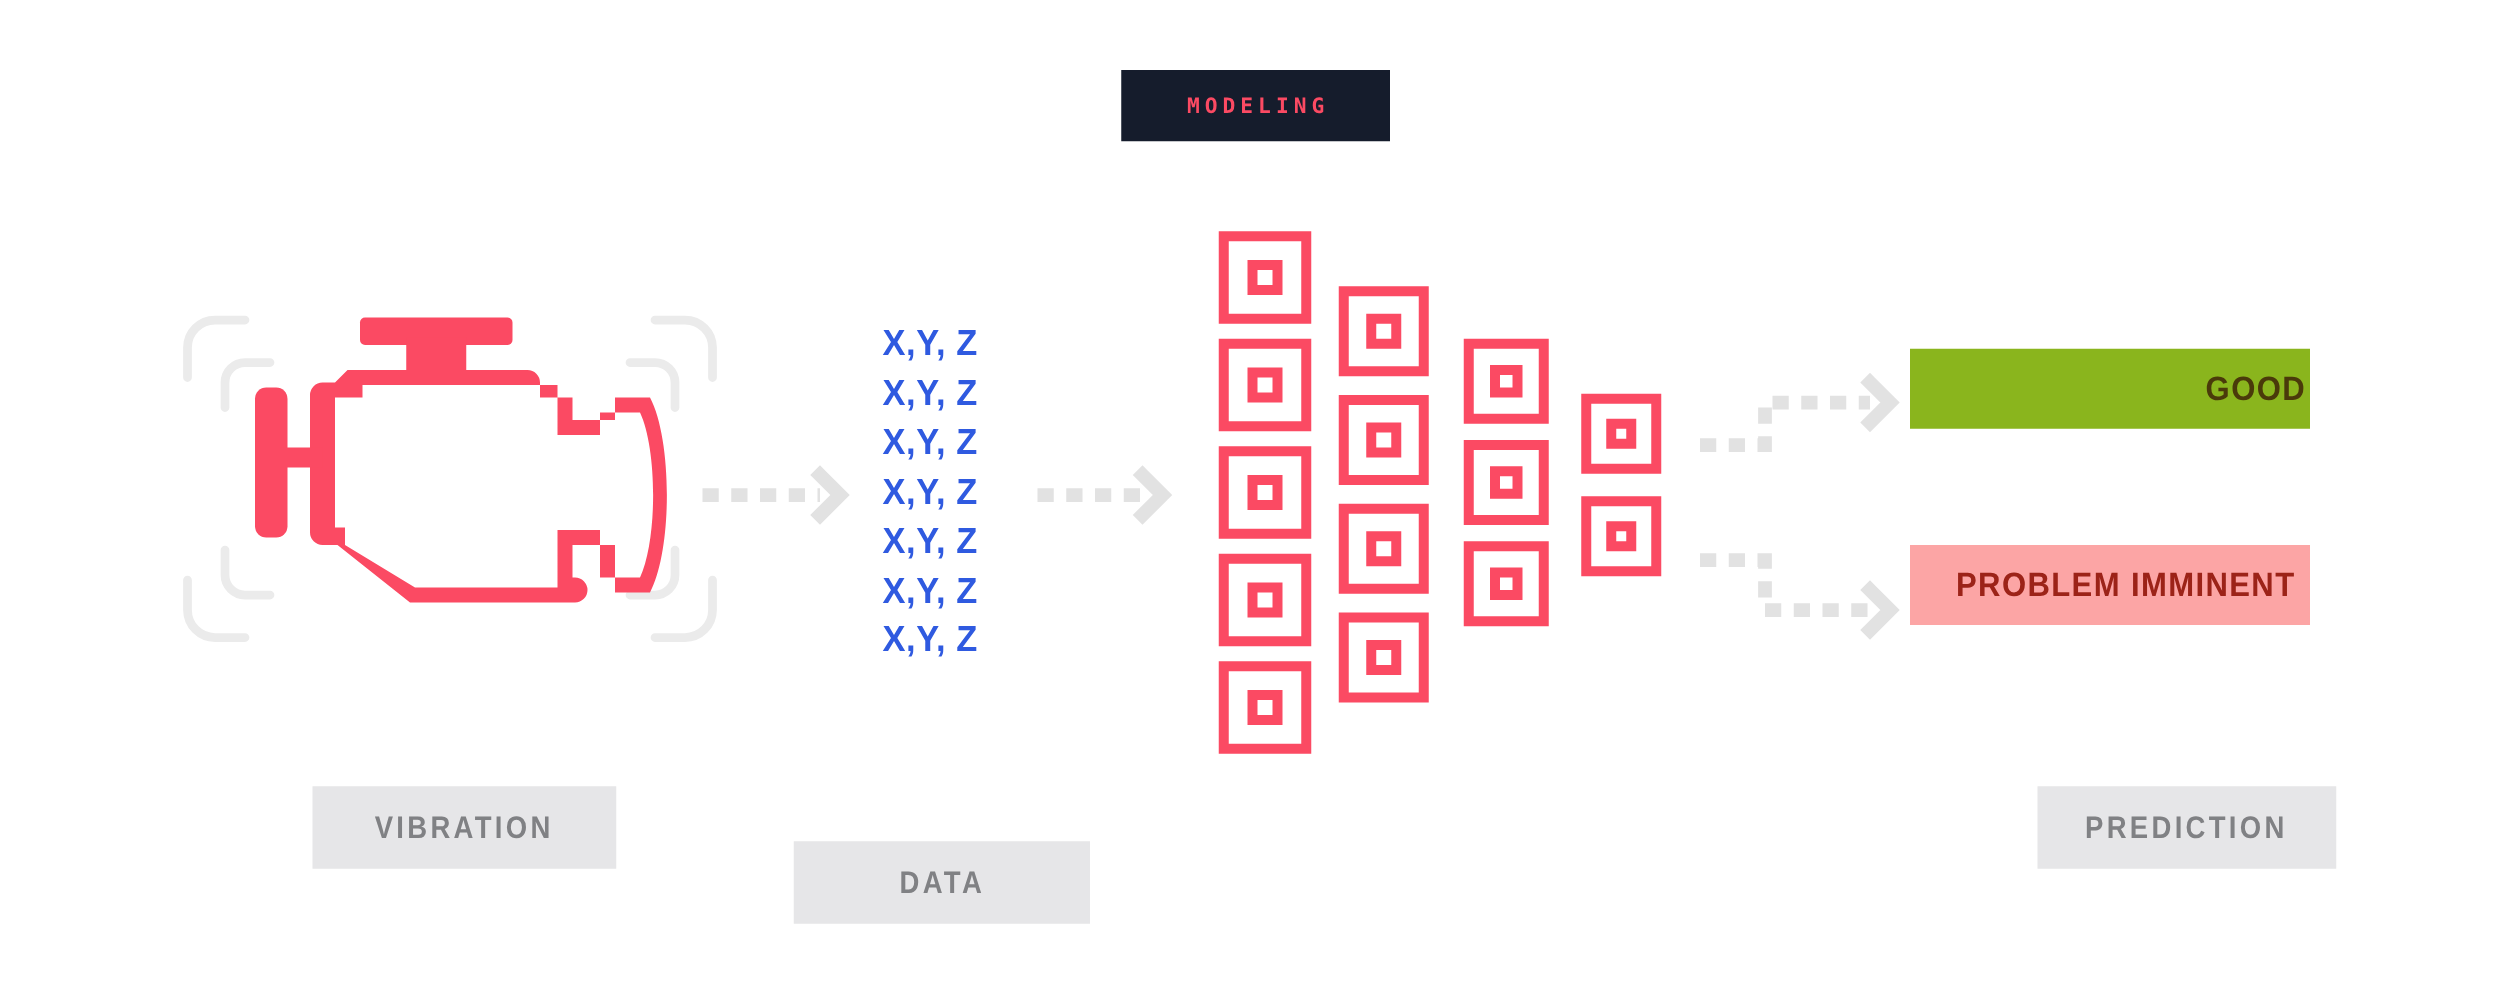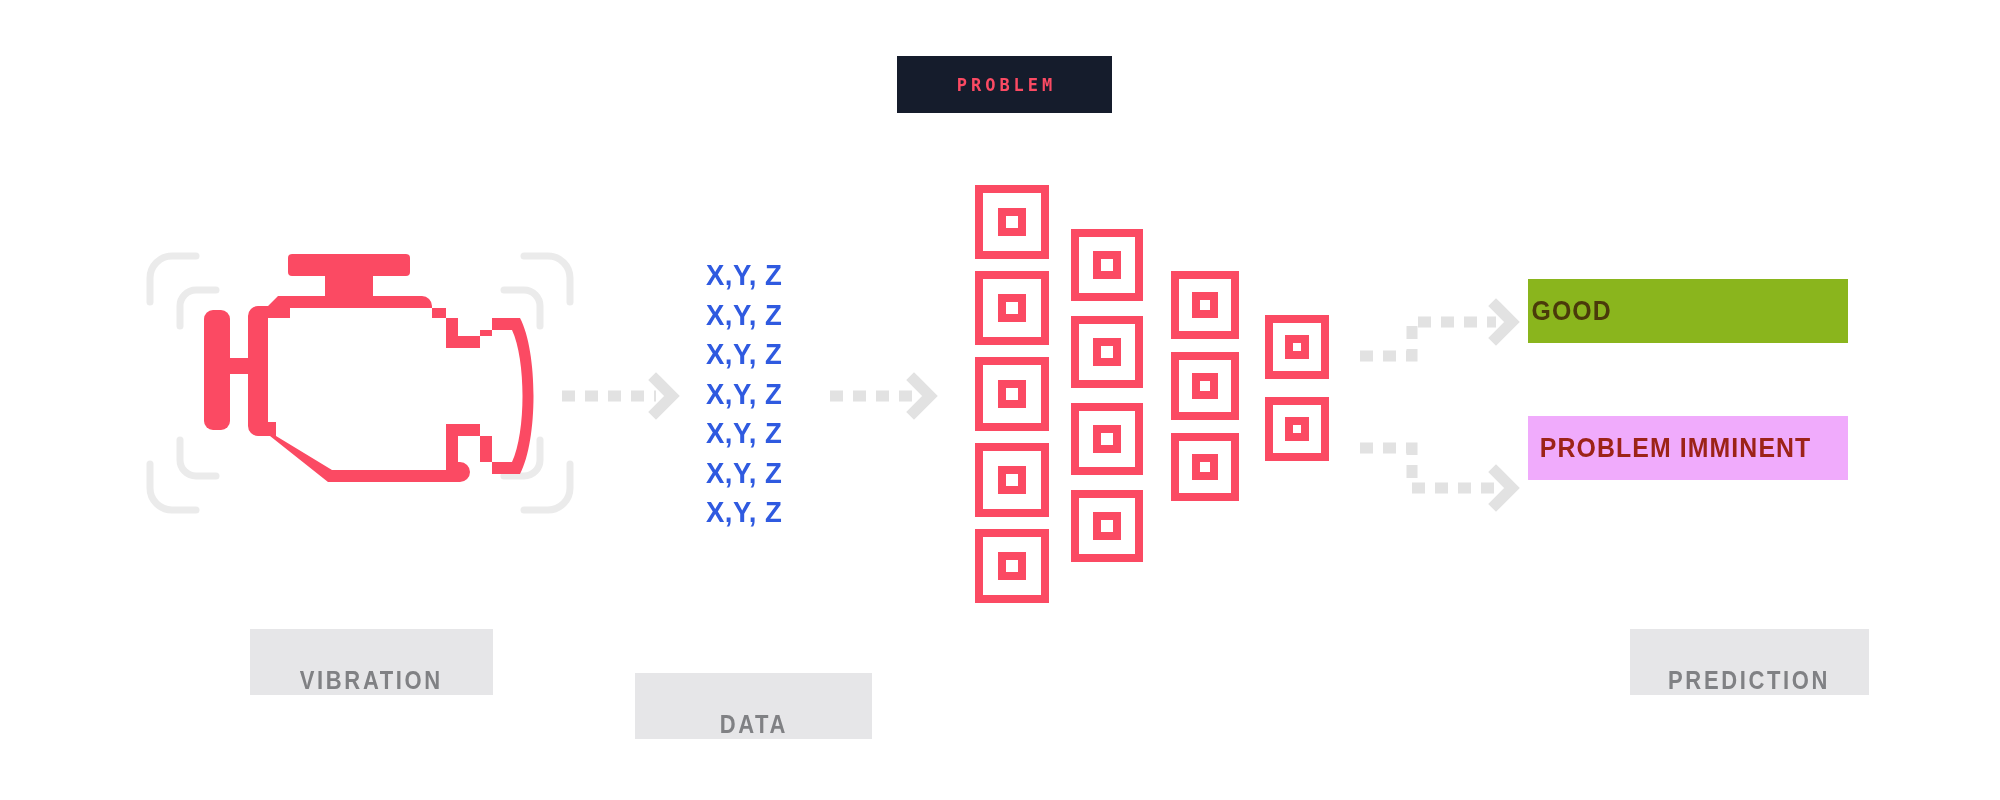--- a/index.html
+++ b/index.html
@@ -38,21 +38,21 @@
     letter-spacing: 4px;
     color: #fb4a63;
     text-indent: 4px;
   }
 
   
   .stage-chip {
     position: absolute;
     background: #e6e6e8;
     display: flex;
-    align-items: flex-end;
+    align-items: center;
     justify-content: center;
     height: 66px;
   }
   .stage-chip .chip-text {
     font-family: "Liberation Sans Narrow", "Liberation Sans", sans-serif;
     font-size: 25px;
     font-weight: 700;
     letter-spacing: 3px;
     color: #808184;
     transform: scaleX(0.88);
@@ -131,48 +131,48 @@
     left: 50%;
     top: 50%;
     transform: translate(-50%, -50%);
   }
 
   
   .pred-bar {
     position: absolute;
     display: flex;
     align-items: center;
-    justify-content: flex-start;
+    justify-content: flex-end;
   }
   .pred-bar .pred-text {
     font-family: "Liberation Sans Narrow", "Liberation Sans", sans-serif;
     font-size: 27px;
     font-weight: 700;
     letter-spacing: 1.2px;
     white-space: nowrap;
     transform: scaleX(0.92);
   }
   #pred-good {
     left: 1528px; top: 279px; width: 320px; height: 64px;
     background: #8ab51d;
   }
   #pred-good .pred-text { color: #4a3a0a; }
   #pred-problem {
-    left: 1528px; top: 416px; width: 320px; height: 64px;
-    background: #f0abfc;
+    left: 1528px; top: 436px; width: 320px; height: 64px;
+    background: #fca5a5;
   }
   #pred-problem .pred-text { color: #9c2318; }
 </style>
 </head>
 <body>
 
 <div id="stage">
 
   <div class="modeling-banner" id="modeling-banner">
-    <span class="label">PROBLEM</span>
+    <span class="label">MODELING</span>
   </div>
 
   <div id="engine-block">
     <svg viewBox="0 0 440 290" xmlns="http://www.w3.org/2000/svg">
 
       <g fill="none" stroke="#ebebeb" stroke-width="7" stroke-linecap="round">
         <path d="M10 62 L10 38 A22 22 0 0 1 32 16 L56 16"></path>
         <path d="M40 86 L40 66 A16 16 0 0 1 56 50 L76 50"></path>
         <path d="M430 62 L430 38 A22 22 0 0 0 408 16 L384 16"></path>
         <path d="M400 86 L400 66 A16 16 0 0 0 384 50 L364 50"></path>

